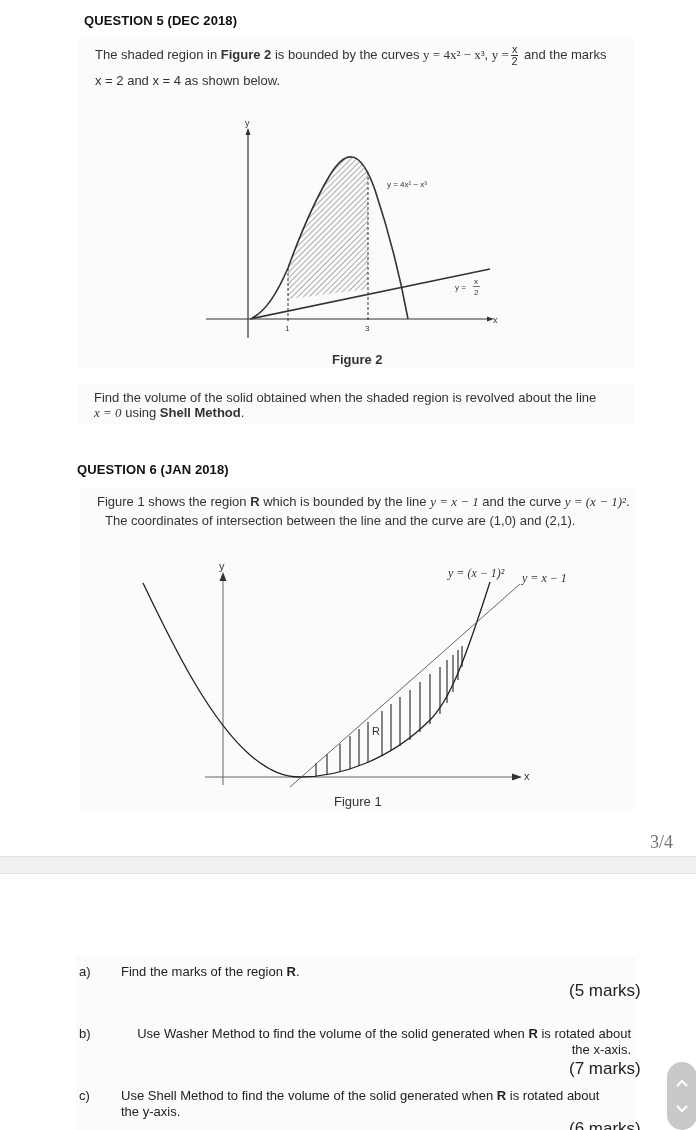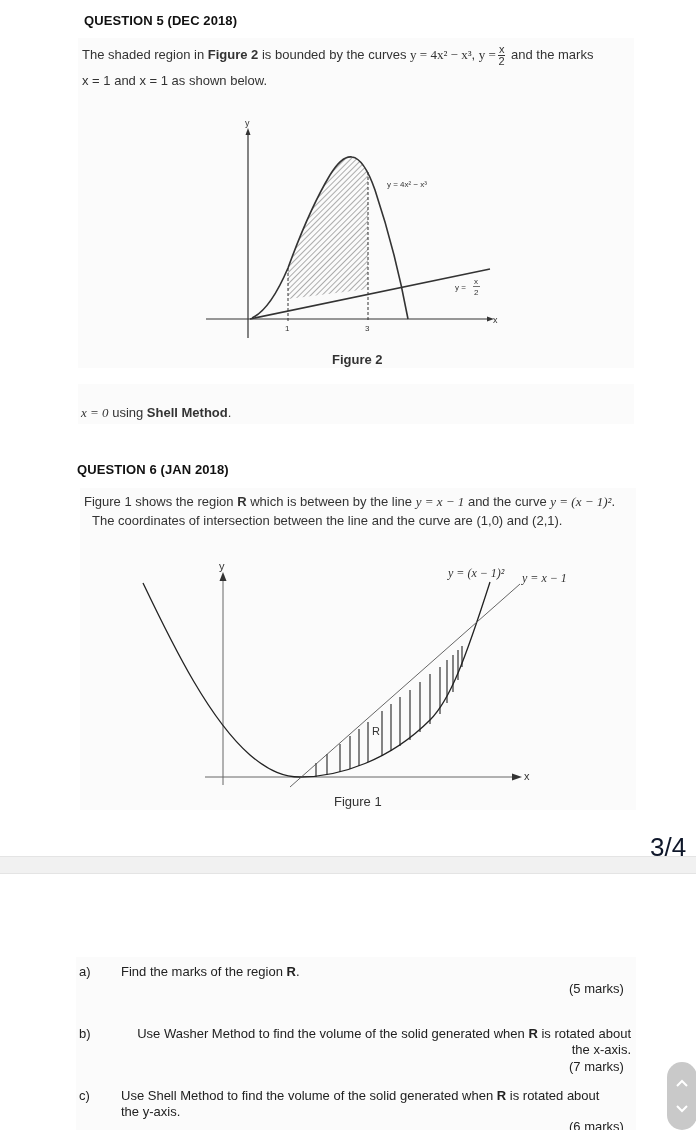--- a/index.html
+++ b/index.html
@@ -1,43 +1,43 @@
 <!DOCTYPE html>
 <html><head>
 <meta charset="utf-8">
 <style>
   html, body { margin:0; padding:0; background:#ffffff; }
   body { width:696px; height:1130px; position:relative; overflow:hidden; font-family:"Liberation Sans", sans-serif; color:#222; }
   .abs { position:absolute; }
   .qhead { font-family:"Liberation Sans", sans-serif; font-weight:bold; font-size:13px; color:#111; letter-spacing:0.1px; }
   .scan { background:#fbfbfb; }
-  .txt { font-size:13px; color:#333; line-height:17px; }
+  .txt { font-size:13px; color:#333; line-height:17px;margin-left:13px; }
   .math { font-family:"Liberation Serif", serif; font-size:13px; }
   .frac { display:inline-block; vertical-align:middle; text-align:center; font-size:11px; line-height:11px; margin:0 2px; }
   .frac span { display:block; }
   .frac .num { border-bottom:1px solid #333; padding:0 1px; }
-  .pageno { font-size:26px; color:#0f172a; }
+  .pageno { font-size:18px; color:#737373;font-family:Liberation Serif, serif; }
   .sep { left:0; width:696px; top:856px; height:16px; background:#f1f1f1; border-top:1px solid #e4e4e4; border-bottom:1px solid #e4e4e4; }
   .part-label { font-size:13px; color:#222; }
   .part-text { font-size:13px; color:#222; line-height:16px; }
-  .marks { font-size:13px; color:#222; }
+  .marks { font-size:17px; color:#222; }
   .navpill { left:667px; top:1062px; width:30px; height:68px; background:#c9c9c9; border-radius:15px; }
   .navbtn { position:absolute; left:0; width:30px; height:30px; display:flex; align-items:center; justify-content:center; cursor:pointer; }
 </style>
 </head>
 <body>
 
 <div class="abs qhead" style="left:84px; top:13px;">QUESTION 5 (DEC 2018)</div>
 
 <div class="abs scan" style="left:78px; top:38px; width:556px; height:330px;"></div>
 
 <div class="abs txt" style="left:82px; top:44px; width:560px; white-space:nowrap;">
   <span>The shaded region in </span><b>Figure 2</b><span> is bounded by the curves </span><span class="math">y = 4x² − x³</span><span>, </span><span class="math">y =</span><span class="frac"><span class="num">x</span><span class="den">2</span></span><span> and the marks</span>
 </div>
-<div class="abs txt" style="left:82px; top:72px;">x = 1 and x = 1 as shown below.</div>
+<div class="abs txt" style="left:82px; top:72px;">x = 2 and x = 4 as shown below.</div>
 
 <svg class="abs" style="left:200px; top:110px;" width="310" height="260" viewBox="200 110 310 260">
   <defs>
     <pattern id="hatch" patternUnits="userSpaceOnUse" width="4" height="4" patternTransform="rotate(45)">
       <line x1="0" y1="0" x2="0" y2="4" stroke="#777" stroke-width="1.2"></line>
     </pattern>
   </defs>
 
   <path d="M288,299 L288,268 C300,235 315,200 330,175 C338,162 346,156 352,157 C358,158 364,164 368,172 L368,289 Z" fill="url(#hatch)" stroke="none"></path>
 
@@ -60,29 +60,29 @@
   <text x="387" y="187" font-family="Liberation Sans, sans-serif" font-size="8" fill="#333">y = 4x² − x³</text>
   <text x="455" y="290" font-family="Liberation Sans, sans-serif" font-size="8" fill="#333">y =</text>
   <text x="474" y="284" font-family="Liberation Sans, sans-serif" font-size="8" fill="#333">x</text>
   <line x1="473" y1="286.5" x2="480" y2="286.5" stroke="#333" stroke-width="0.7"></line>
   <text x="474" y="295" font-family="Liberation Sans, sans-serif" font-size="8" fill="#333">2</text>
   <text x="332" y="364" font-family="Liberation Sans, sans-serif" font-size="13" font-weight="bold" fill="#333">Figure 2</text>
 </svg>
 
 <div class="abs scan" style="left:78px; top:384px; width:556px; height:40px;"></div>
 <div class="abs txt" style="left:81px; top:390px; width:552px; line-height:15px;">
-  <br>
+  <span>Find the volume of the solid obtained when the shaded region is revolved about the line</span><br>
   <span class="math" style="font-style:italic;">x = 0</span><span> using </span><b>Shell Method</b><span>.</span>
 </div>
 
 <div class="abs qhead" style="left:77px; top:462px;">QUESTION 6 (JAN 2018)</div>
 
 <div class="abs scan" style="left:80px; top:488px; width:556px; height:322px;"></div>
 <div class="abs txt" style="left:84px; top:494px; width:560px; white-space:nowrap; line-height:16px;">
-  <span>Figure 1 shows the region </span><b>R</b><span> which is between by the line </span><span class="math" style="font-style:italic;">y = x − 1</span><span> and the curve </span><span class="math" style="font-style:italic;">y = (x − 1)²</span><span>.</span>
+  <span>Figure 1 shows the region </span><b>R</b><span> which is bounded by the line </span><span class="math" style="font-style:italic;">y = x − 1</span><span> and the curve </span><span class="math" style="font-style:italic;">y = (x − 1)²</span><span>.</span>
 </div>
 <div class="abs txt" style="left:92px; top:512px;">The coordinates of intersection between the line and the curve are (1,0) and (2,1).</div>
 
 <svg class="abs" style="left:120px; top:550px;" width="480" height="270" viewBox="120 550 480 270">
 
   <line x1="223" y1="785" x2="223" y2="580" stroke="#666" stroke-width="1"></line>
   <polygon points="223,572 219.5,581 226.5,581" fill="#333"></polygon>
   <line x1="205" y1="777" x2="512" y2="777" stroke="#666" stroke-width="1"></line>
   <polygon points="522,777 512,773.5 512,780.5" fill="#333"></polygon>
 

